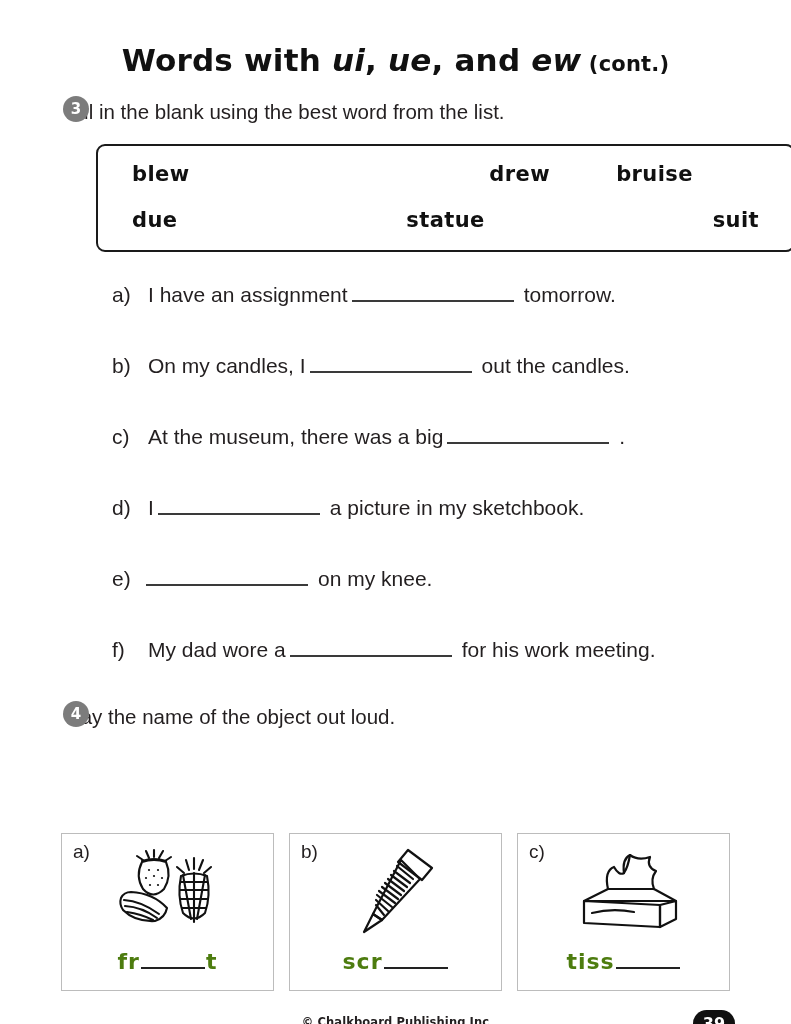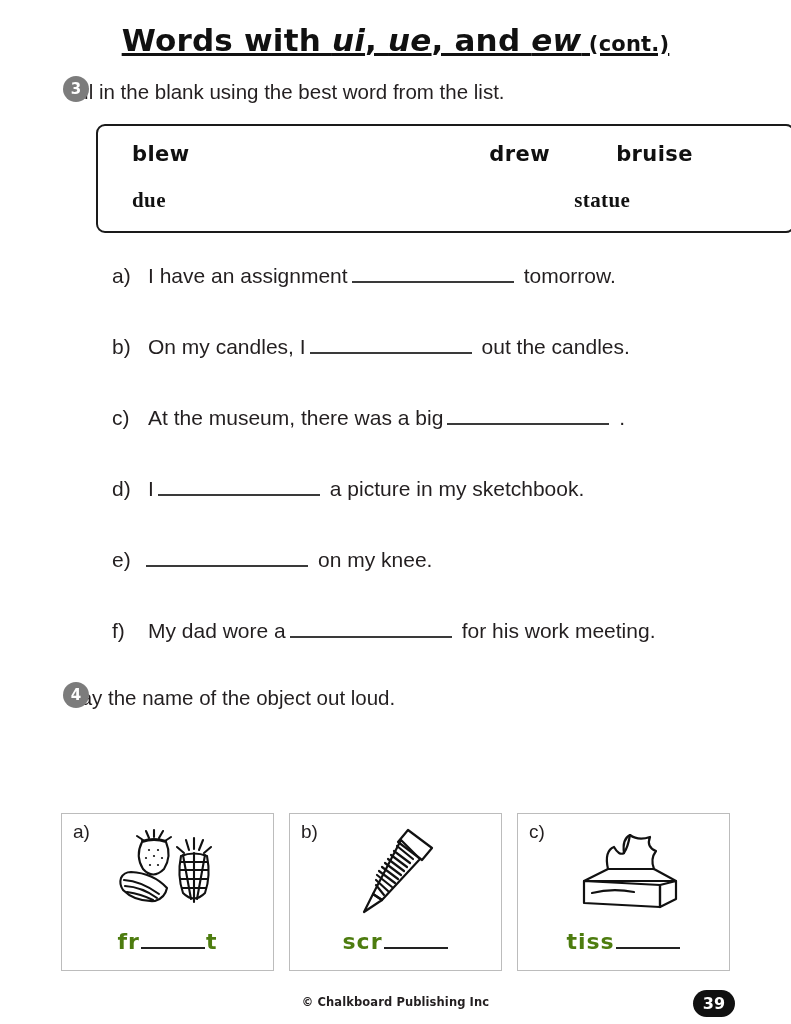--- a/index.html
+++ b/index.html
@@ -20,28 +20,27 @@
   .page {
     position: relative;
     width: 791px;
     height: 1024px;
     padding: 0;
   }
 
   
   .title {
     text-align: center;
-    margin-top: 22px;
+    margin-top: 42px;
     font-family: "DejaVu Sans", sans-serif;
     font-weight: bold;
     font-size: 31px;
     letter-spacing: 0.2px;
     color: #111;
     white-space: nowrap;
-    text-decoration: underline;
   }
   .title .phon {
     font-style: italic;
     font-weight: bold;
   }
   .title .cont {
     font-size: 21px;
     font-weight: bold;
   }
 
@@ -85,21 +84,21 @@
   }
   .wb-row {
     display: flex;
     align-items: baseline;
     font-family: "DejaVu Sans", sans-serif;
     font-weight: bold;
     font-size: 21px;
     color: #111;
     letter-spacing: 0.4px;
   }
-  .wb-row + .wb-row { margin-top: 22px; font-family: Liberation Serif, serif; }
+  .wb-row + .wb-row { margin-top: 22px; }
   .wb-cell { flex: 1 1 0; }
   .wb-cell.c1 { text-align: left; }
   .wb-cell.c2 { text-align: center; }
   .wb-cell.c3 { text-align: right; }
 
   
   .sentences {
     margin: 30px 0 0 0;
     padding-left: 112px;
   }
@@ -236,20 +235,21 @@
 
   <div class="wordbank">
     <div class="wb-row">
       <span class="wb-cell c1">blew</span>
       <span class="wb-cell c3">drew</span>
       <span class="wb-cell c2">bruise</span>
     </div>
     <div class="wb-row">
       <span class="wb-cell c1">due</span>
       <span class="wb-cell c2">statue</span>
+      <span class="wb-cell c3">suit</span>
     </div>
   </div>
 
   <div class="sentences">
 
     <div class="sentence">
       <span class="s-letter">a)</span>
       <span class="s-part">I have an assignment</span>
       <span class="blank-line"></span>
       <span class="s-part">tomorrow.</span>

